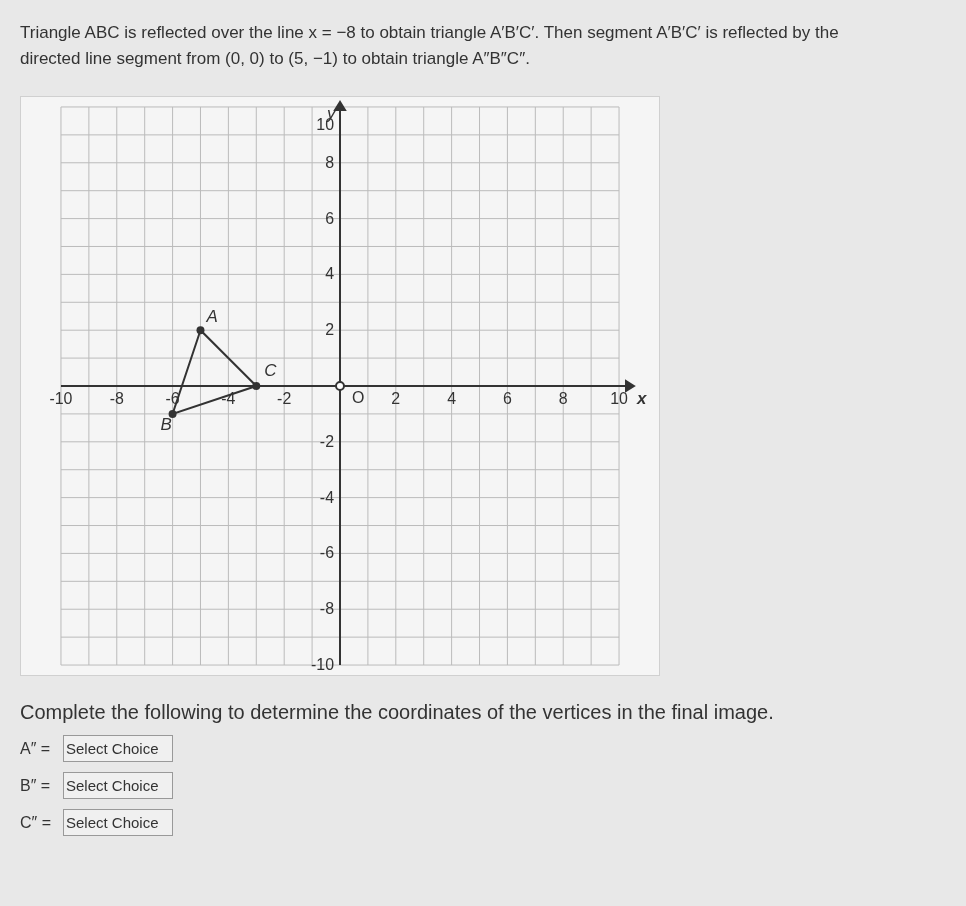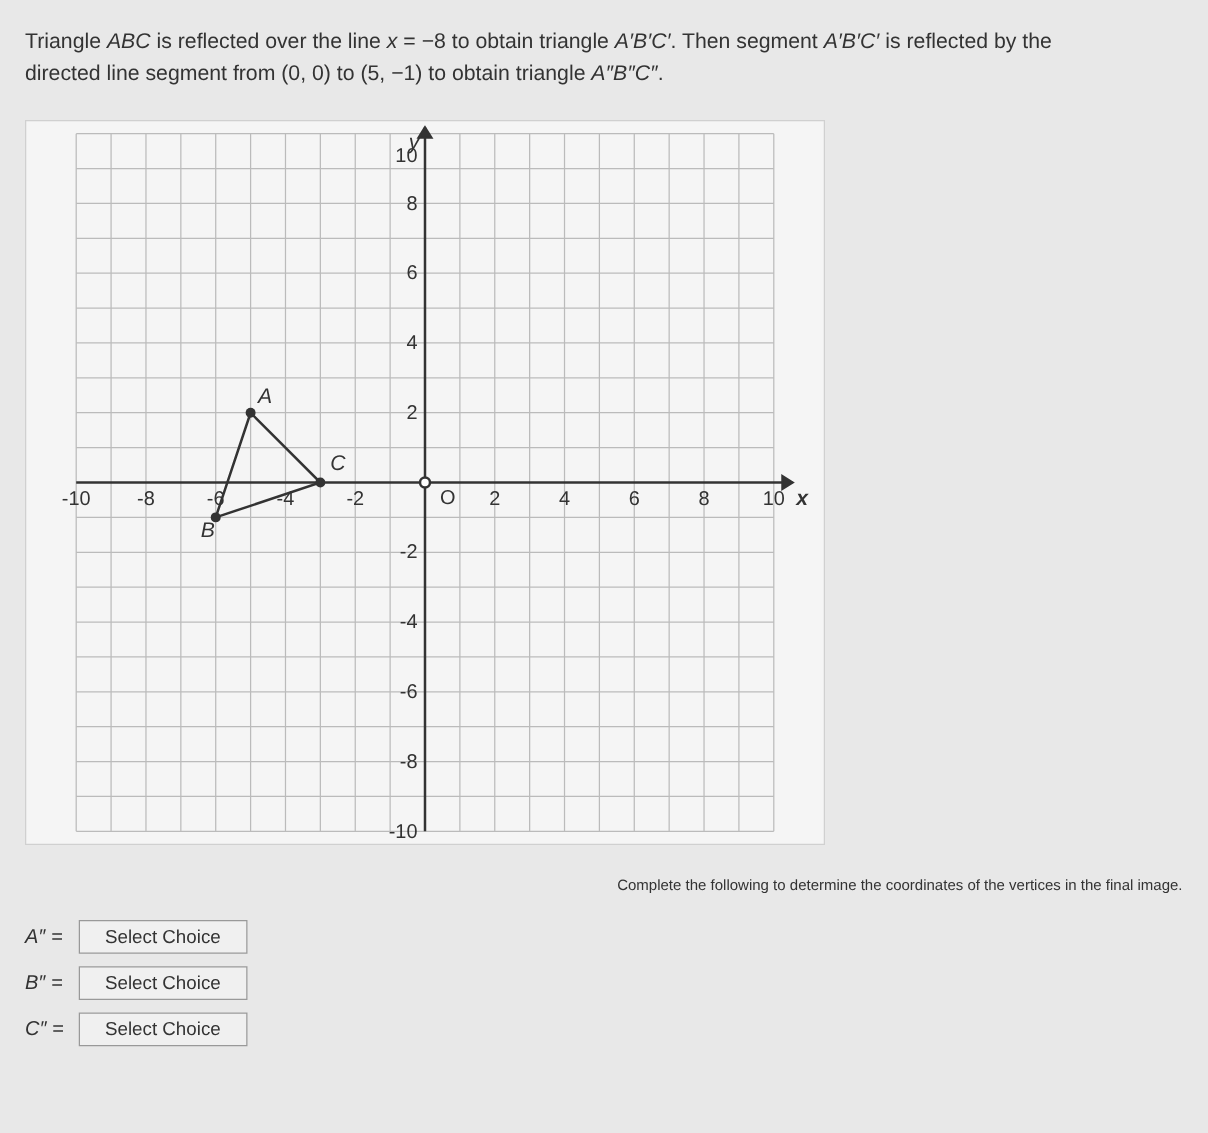--- a/index.html
+++ b/index.html
@@ -9,53 +9,52 @@
       padding: 20px;
       width: 966px;
       color: #333;
     }
     .problem-text {
       font-size: 17px;
       line-height: 1.5;
       margin-bottom: 25px;
       color: #333;
     }
-    .italic { font-style: italic; }
+    .italic { }
     .graph-container {
       background-color: #f5f5f5;
       width: 640px;
       height: 580px;
       position: relative;
       margin-bottom: 25px;
       border: 1px solid #d0d0d0;
     }
     .graph-svg {
       width: 100%;
       height: 100%;
     }
     .complete-text {
-      font-size: 12px;
-      margin-bottom: 21px;
+      font-size: 20px;
+      margin-bottom: 11px;
       color: #333;
-      text-align: right;
     }
     .answer-row {
       display: flex;
       align-items: center;
       margin-bottom: 10px;
       font-size: 16px;
     }
     .answer-label {
       margin-right: 5px;
       min-width: 38px;
     }
     .select-choice {
       border: 1px solid #999;
       background-color: #f0f0f0;
-      padding: 4px 20px;
+      padding: 4px 2px;
       font-size: 15px;
       color: #333;
       cursor: pointer;
       min-width: 110px;
       text-align: left;
     }
   </style>
 </head>
 <body>
 

